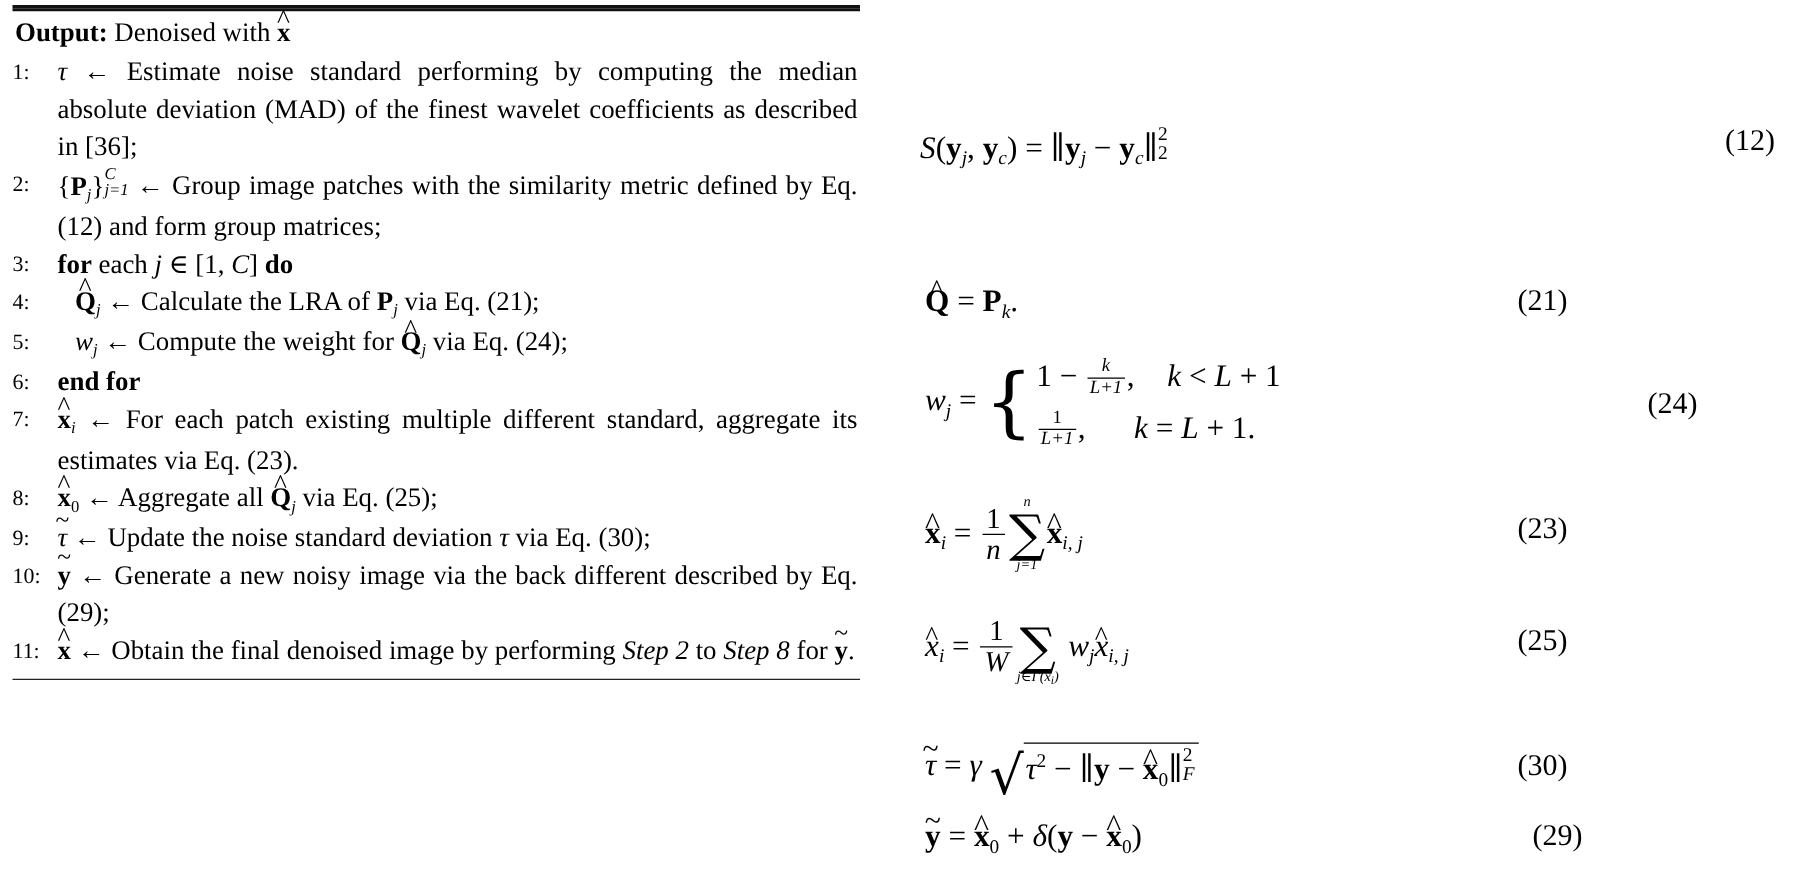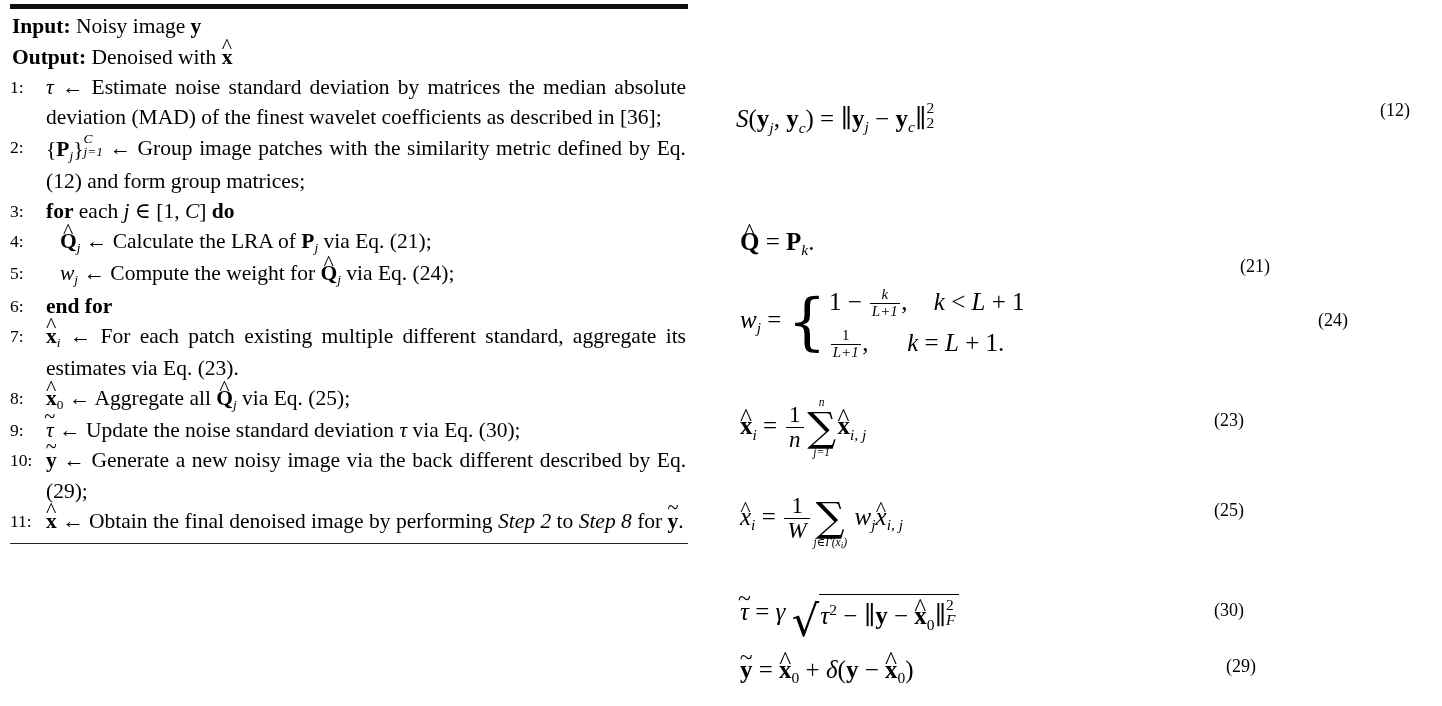--- a/index.html
+++ b/index.html
@@ -78,21 +78,21 @@
     line-height: 1.42;
     text-align: justify;
     text-align-last: left;
     padding-left: 48px;
     text-indent: -48px;
   }
   .citation .lbl { display: inline-block; width: 40px; text-indent: 0; }
   .citation i { font-style: italic; }
 
   .eq { position: absolute; font-size: 25px; }
-  .eqnum { position: absolute; font-size: 18px; }
+  .eqnum { position: absolute; font-size: 24px; }
 
   
   .bm { font-weight: bold; font-style: normal; }
   .it { font-style: italic; }
   .sub { font-size: .62em; vertical-align: -0.33em; font-style: italic; }
   .subn { font-size: .62em; vertical-align: -0.33em; font-style: normal; }
   .sup { font-size: .62em; vertical-align: 0.62em; font-style: normal; }
 
   .hat-wrap { position: relative; display: inline-block; }
   .hat-wrap > .hat {
@@ -174,36 +174,31 @@
 
   <div class="algo">
 
     <div class="rule-thick"></div>
 
 
     <div class="rule-med"></div>
 
     <div class="algo-body">
 
-      <div class="io-line">
-        <b>Input:</b>
-        <span>Noisy image</span>
-        <span class="bm">y</span>
-      </div>
 
       <div class="io-line">
         <b>Output:</b>
         <span>Denoised with</span>
         <span class="hat-wrap"><span class="hat">^</span><span class="bm">x</span></span>
       </div>
 
       <div class="step">
         <span class="num">1:</span>
         <span class="body"><span class="it">τ</span>
-          <span>← Estimate noise standard deviation by matrices the</span>
+          <span>← Estimate noise standard performing by computing the</span>
           <span>median absolute deviation (MAD) of the finest wavelet</span>
           <span>coefficients as described in [36];</span>
         </span>
       </div>
 
       <div class="step">
         <span class="num">2:</span>
         <span class="body"><span class="nowrap">{<span class="bm">P</span><span class="sub">j</span>}<span style="display:inline-block;vertical-align:-0.05em;font-size:.62em;line-height:.98;text-align:left;"><span style="display:block;font-style:italic;">C</span><span style="display:block;font-style:italic;">j=1</span></span></span>
           <span>← Group image patches with the similarity</span>
           <span>metric defined by Eq. (12) and form group matrices;</span>
@@ -295,21 +290,21 @@
 
     <div class="eq" style="left:14px; top:100px;">
       <span class="it">S</span>(<span class="bm">y</span><span class="sub">j</span>,&nbsp;<span class="bm">y</span><span class="sub">c</span>) =
       <span class="nowrap">∥<span class="bm">y</span><span class="sub">j</span> − <span class="bm">y</span><span class="sub">c</span>∥<span style="display:inline-block;vertical-align:-0.05em;font-size:.62em;line-height:.98;text-align:left;"><span style="display:block;">2</span><span style="display:block;">2</span></span></span>
     </div>
     <div class="eqnum" style="left:658px; top:100px;">(12)</div>
 
     <div class="eq" style="left:18px; top:228px;">
       <span class="hat-wrap"><span class="hat">^</span><span class="bm">Q</span></span> = <span class="bm">P</span><span class="sub">k</span>.
     </div>
-    <div class="eqnum" style="left:518px; top:228px;margin-top:28px;">(21)</div>
+    <div class="eqnum" style="left:492px; top:228px;">(21)</div>
 
     <div class="eq" style="left:18px; top:282px;">
       <span class="it">w</span><span class="sub">j</span> =
       <span class="cases">
         <span class="brace">{</span><span class="rows">
           <span class="row">1 − <span class="frac tiny"><span class="n it">k</span><span class="d it">L+1</span></span>,<span class="cond"><span class="it">k</span> &lt; <span class="it">L</span> + 1</span></span>
           <span class="row"><span class="frac tiny"><span class="n">1</span><span class="d it">L+1</span></span>,<span class="cond" style="margin-left:1.55em;"><span class="it">k</span> = <span class="it">L</span> + 1.</span></span>
         </span>
       </span>
     </div>

